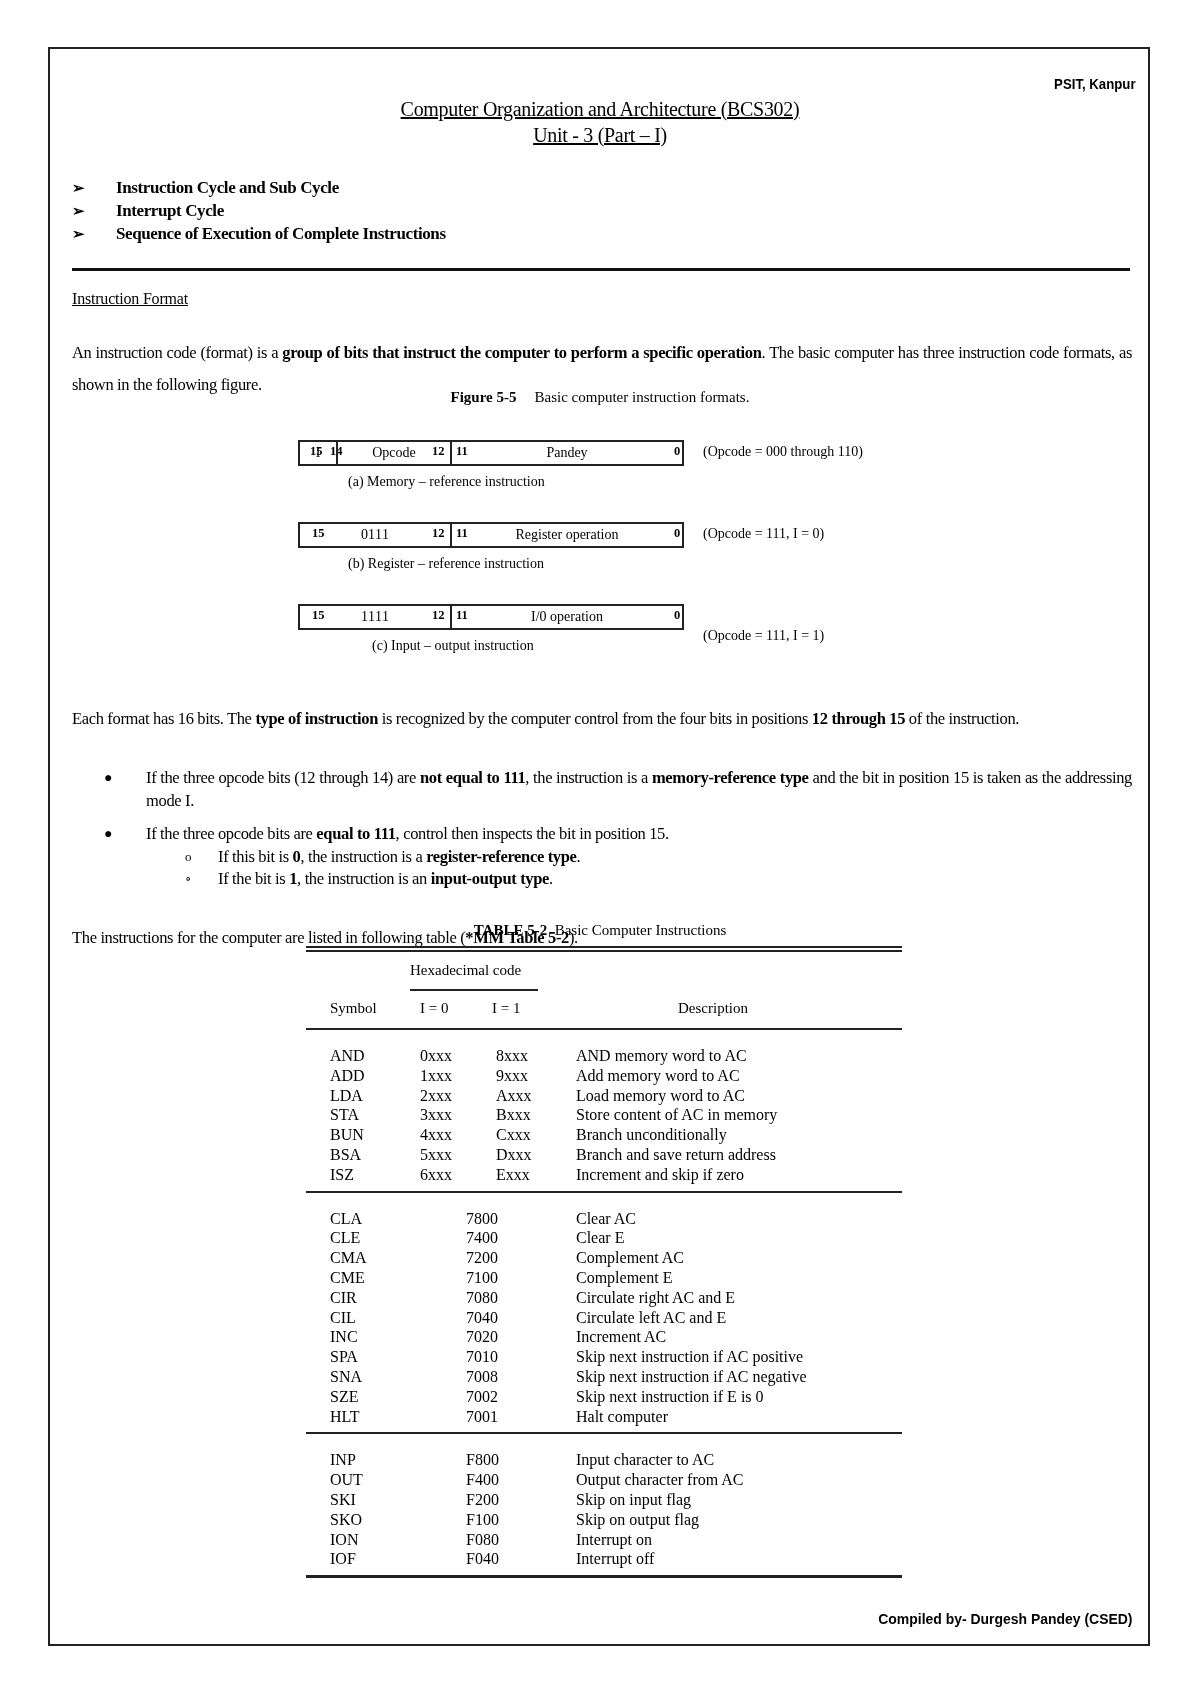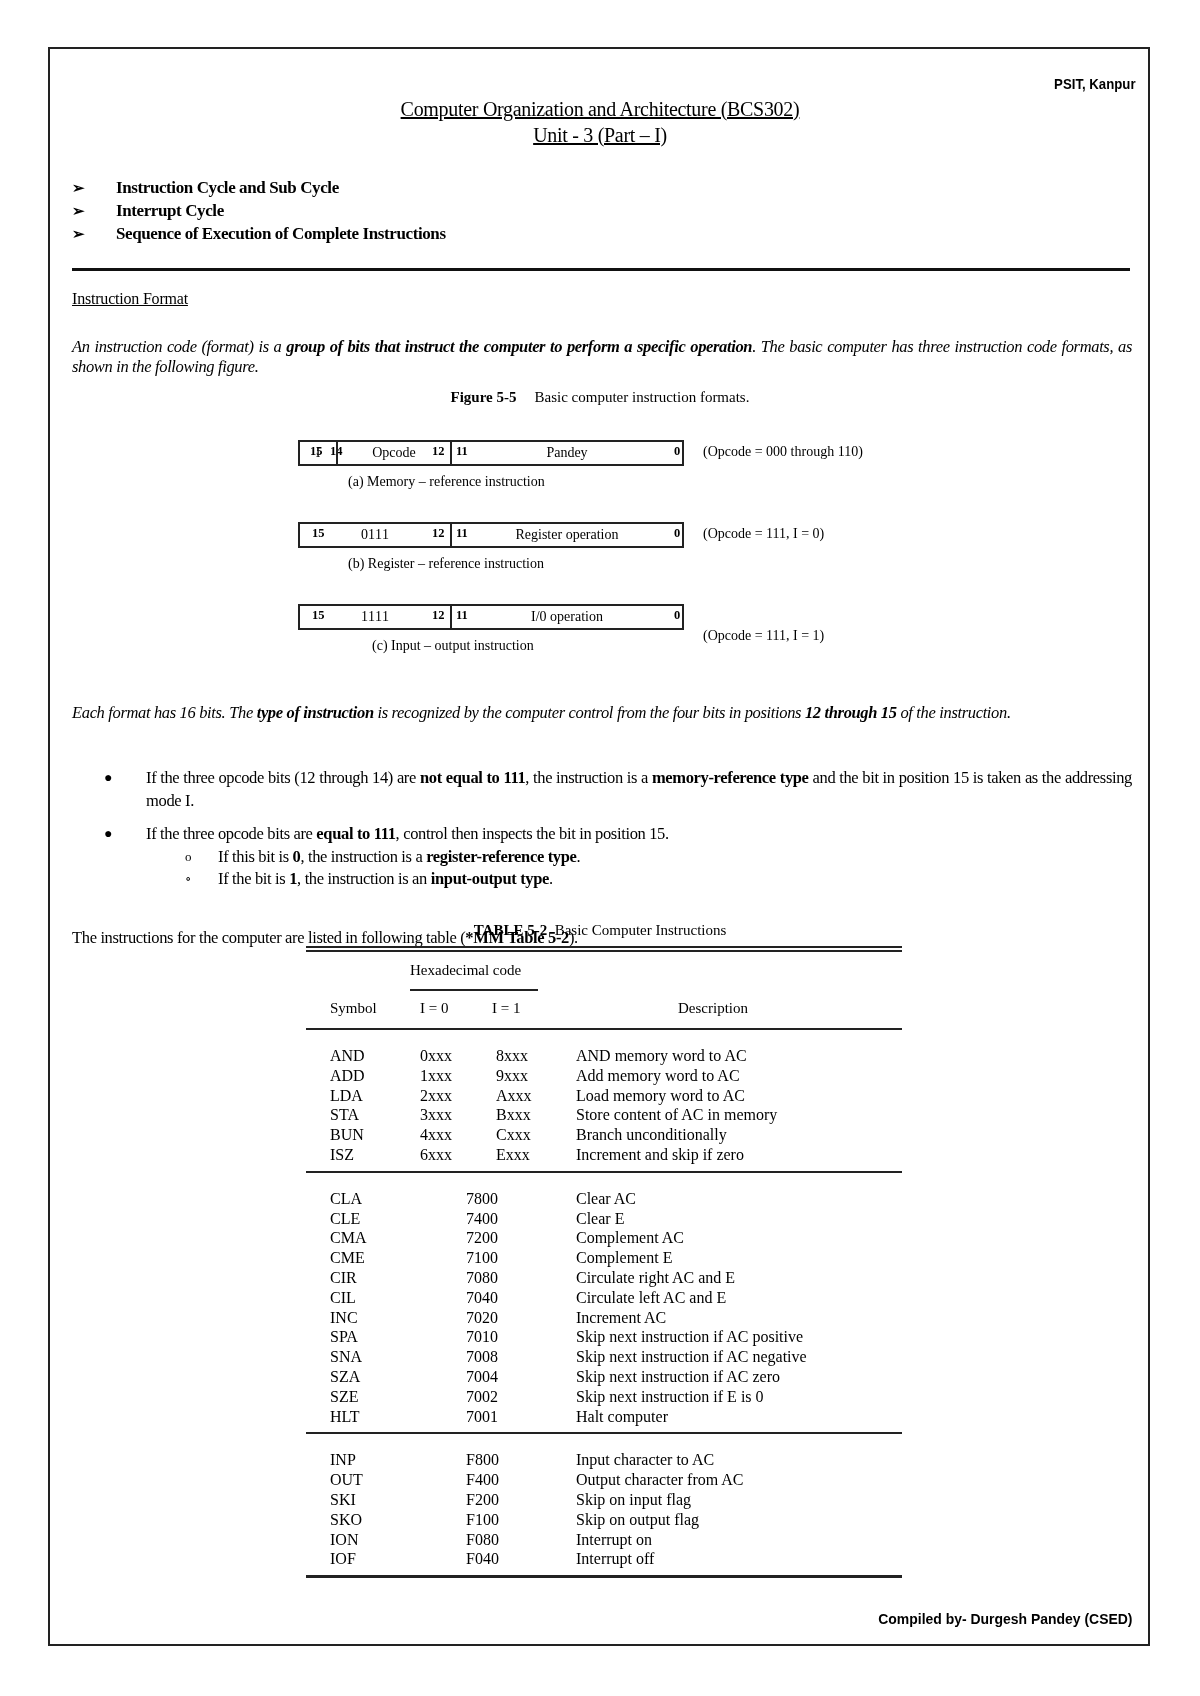--- a/index.html
+++ b/index.html
@@ -11,21 +11,21 @@
           font-weight: bold; font-size: 15px; transform: scaleX(0.88); transform-origin: right center; }
   .title { position: absolute; left: 0; width: 1200px; text-align: center; font-size: 20px;
            text-decoration: underline; letter-spacing: -0.3px; }
   .t1 { top: 98px; }
   .t2 { top: 124px; }
   .topics { position: absolute; left: 72px; top: 176px; margin: 0; padding: 0; list-style: none; }
   .topics li { height: 23px; font-size: 17px; font-weight: bold; display: flex; align-items: center; letter-spacing: -0.4px; }
   .topics .arrow { width: 44px; font-size: 15px; }
   .hr { position: absolute; left: 72px; width: 1058px; height: 3px; background: #111; top: 268px; }
   .h2 { position: absolute; left: 72px; top: 290px; font-size: 16px; text-decoration: underline; letter-spacing: -0.2px; }
-  .para { position: absolute; left: 72px; width: 1060px; font-size: 16.5px; line-height: 20px; letter-spacing: -0.35px; text-align: justify; font-style: italic; }
+  .para { position: absolute; left: 72px; width: 1060px; font-size: 16.5px; line-height: 32px; letter-spacing: -0.35px; text-align: justify; }
   .p1 { top: 337px; }
   .figcap { position: absolute; left: 0; width: 1200px; text-align: center; top: 389px; font-size: 15px; }
   .figcap b { margin-right: 18px; }
 
   
   .fig { position: absolute; left: 298px; top: 424px; width: 640px; height: 270px; font-size: 14px; }
   .bitnums { position: absolute; left: 0; width: 386px; height: 16px; font-size: 12.5px; font-weight: bold; margin-top: 20px; }
   .bitnums span { position: absolute; top: 0; }
   .fmt-box { position: absolute; left: 0; width: 386px; height: 26px; border: 2px solid #222; box-sizing: border-box; display: flex; }
   .fmt-box .cell { height: 100%; display: flex; align-items: center; justify-content: center; box-sizing: border-box; }
@@ -214,20 +214,26 @@
         <span class="c-i1">Bxxx</span>
         <span class="c-desc">Store content of AC in memory</span>
       </div>
       <div class="row">
         <span class="c-sym">BUN</span>
         <span class="c-i0">4xxx</span>
         <span class="c-i1">Cxxx</span>
         <span class="c-desc">Branch unconditionally</span>
       </div>
       <div class="row">
+        <span class="c-sym">BSA</span>
+        <span class="c-i0">5xxx</span>
+        <span class="c-i1">Dxxx</span>
+        <span class="c-desc">Branch and save return address</span>
+      </div>
+      <div class="row">
         <span class="c-sym">ISZ</span>
         <span class="c-i0">6xxx</span>
         <span class="c-i1">Exxx</span>
         <span class="c-desc">Increment and skip if zero</span>
       </div>
     </div>
   <div class="rule"></div>
   <div class="grp" id="grp-reg">
       <div class="row">
         <span class="c-sym">CLA</span>
@@ -268,25 +274,20 @@
         <span class="c-sym">SPA</span>
         <span class="c-hex">7010</span>
         <span class="c-desc">Skip next instruction if AC positive</span>
       </div>
       <div class="row">
         <span class="c-sym">SNA</span>
         <span class="c-hex">7008</span>
         <span class="c-desc">Skip next instruction if AC negative</span>
       </div>
       <div class="row">
-        <span class="c-sym">SZA</span>
-        <span class="c-hex">7004</span>
-        <span class="c-desc">Skip next instruction if AC zero</span>
-      </div>
-      <div class="row">
         <span class="c-sym">SZE</span>
         <span class="c-hex">7002</span>
         <span class="c-desc">Skip next instruction if E is 0</span>
       </div>
       <div class="row">
         <span class="c-sym">HLT</span>
         <span class="c-hex">7001</span>
         <span class="c-desc">Halt computer</span>
       </div>
     </div>

